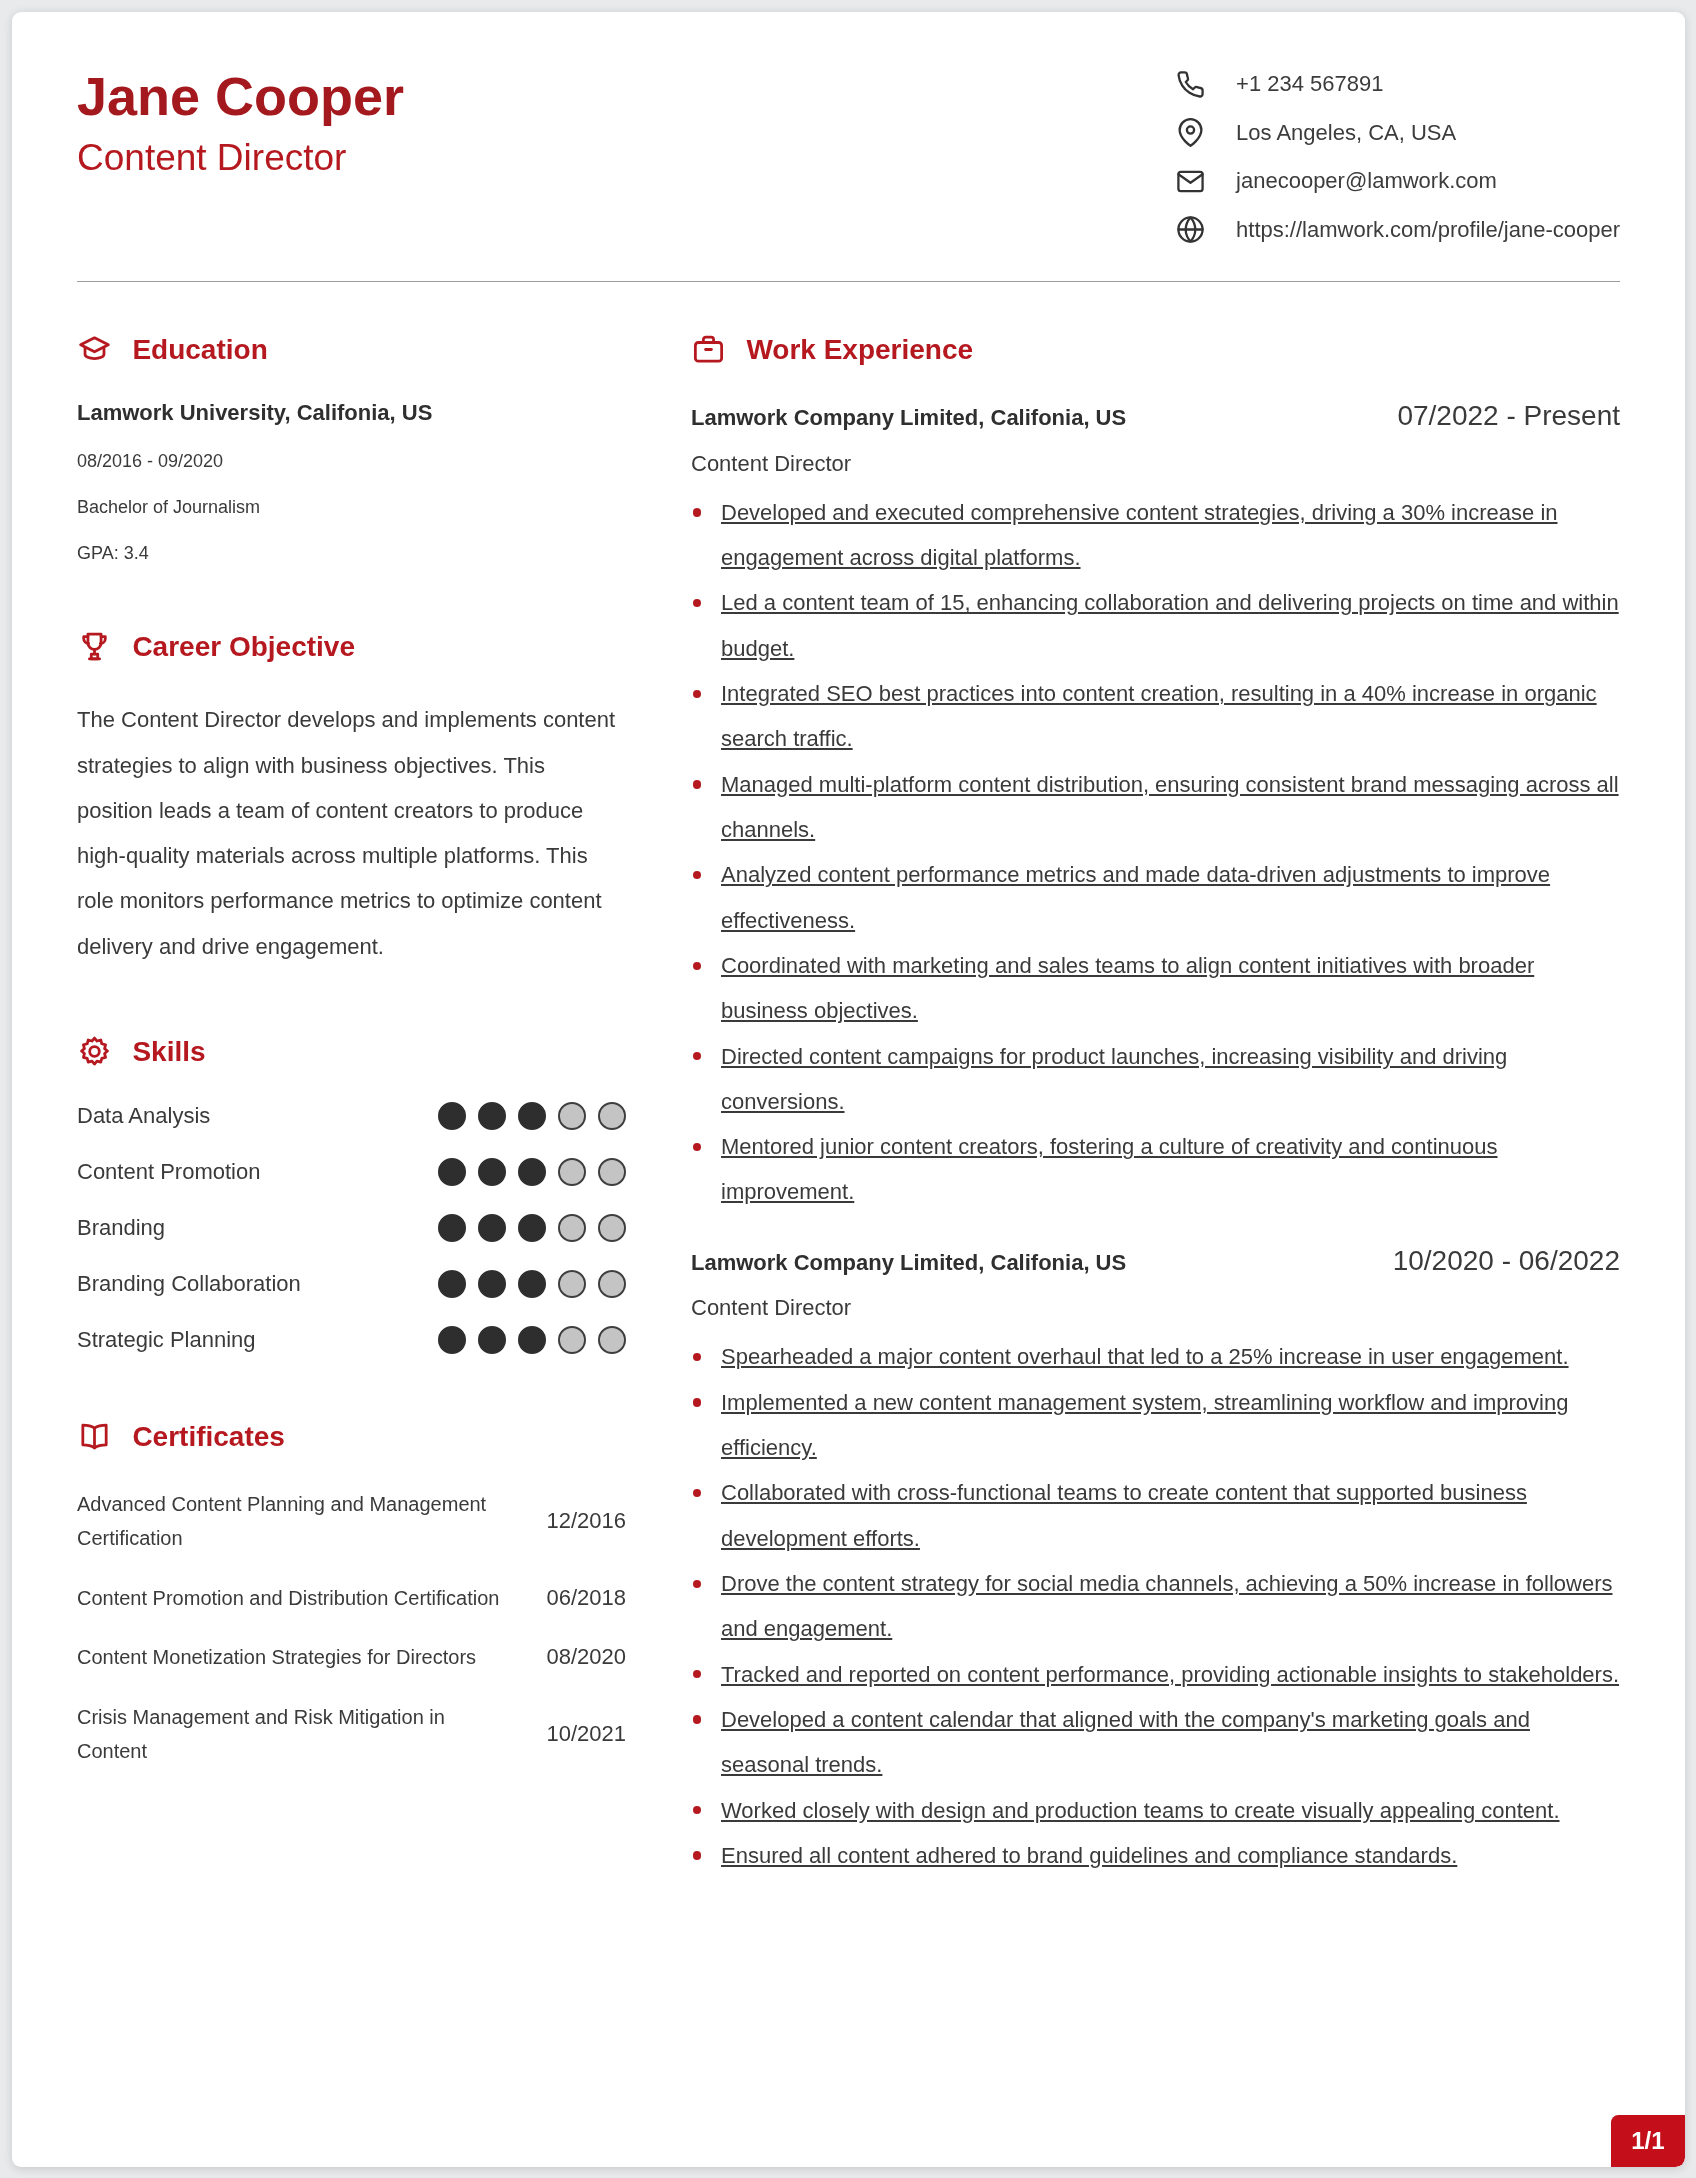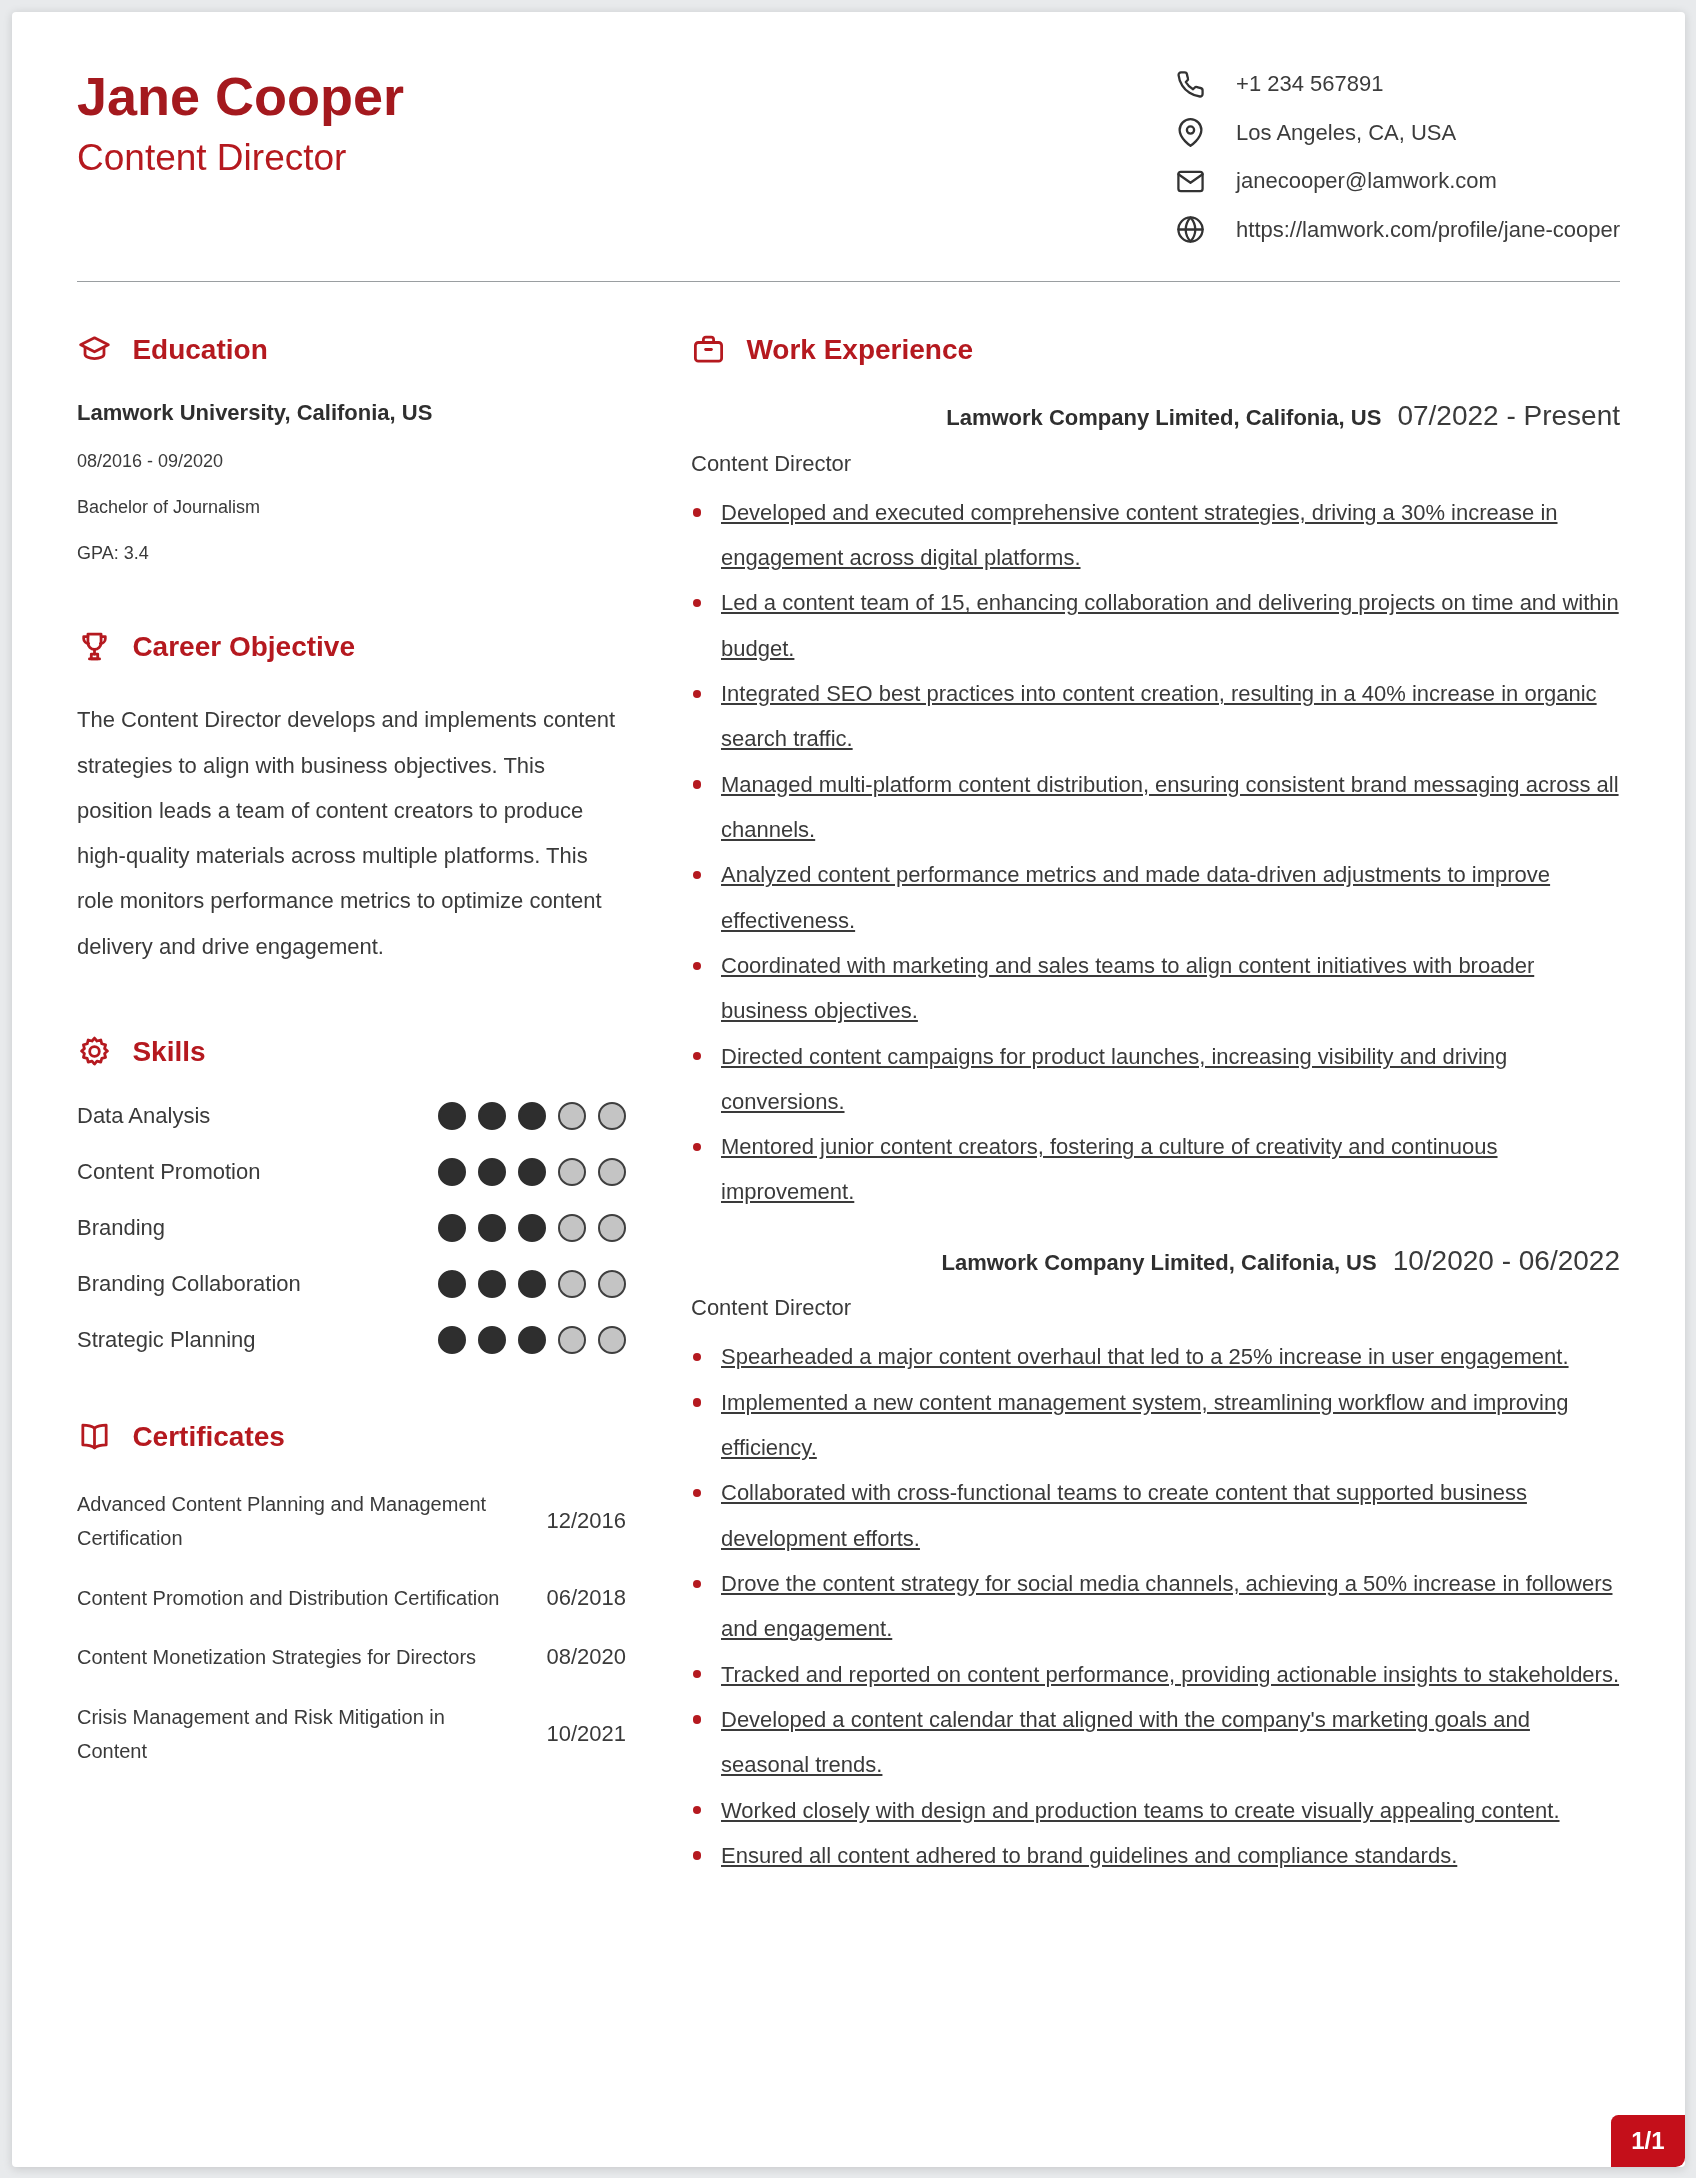--- a/index.html
+++ b/index.html
@@ -6,21 +6,21 @@
   body{
     width:1697px;height:2179px;position:relative;
     background:var(--canvas-bg,#e8eaec);
     font-family:"Liberation Sans",sans-serif;
     color:var(--text,#3a3a3a);
     -webkit-font-smoothing:antialiased;
   }
   .page{
     position:absolute;left:12px;top:12px;right:12px;bottom:12px;
     background:var(--page-bg,#ffffff);
-    border-radius:4px;
+    border-radius:9px;
     box-shadow:0 1.9px 9.3px rgba(0,0,0,.14);
     padding:54px 65px 0 65px;
     box-sizing:border-box;
     overflow:hidden;
   }
   
   .header{
     display:flex;justify-content:space-between;align-items:flex-start;
     padding-bottom:37px;
     border-bottom:1.9px solid var(--divider,#9a9ea1);
@@ -59,21 +59,21 @@
     width:28px;height:28px;border-radius:50%;box-sizing:border-box;
     background:var(--dot-empty,#c4c4c4);border:2.3px solid var(--dot-border,#3f3f3f);
   }
   .dot.on{background:var(--dot-filled,#2e2e2e);border-color:var(--dot-filled,#2e2e2e);}
   
   .cert-row{display:flex;align-items:center;margin-bottom:25px;}
   .cert-name{flex:1;padding-right:28px;font-size:20px;line-height:1.72;color:var(--text,#3a3a3a);}
   .cert-date{font-size:22px;white-space:nowrap;color:var(--text,#3a3a3a);}
   
   .job + .job{margin-top:30px;}
-  .job-head{display:flex;justify-content:flex-end;align-items:baseline;gap:16px;margin-bottom:18.6px;}
+  .job-head{display:flex;justify-content:space-between;align-items:baseline;gap:36px;margin-bottom:18.6px;}
   .job-company{font-size:22px;font-weight:700;color:var(--bold-text,#2f2f2f);}
   .job-dates{font-size:28px;color:var(--text,#3a3a3a);white-space:nowrap;}
   .job-role{font-size:22px;margin-bottom:13px;color:var(--text,#3a3a3a);}
   .job-bullets{list-style:none;margin:0;padding:0;}
   .bullet{
     position:relative;padding-left:30px;
     font-size:22px;line-height:2.06;color:var(--text,#3a3a3a);text-decoration:underline;
   }
   .bullet::before{
     content:"";position:absolute;left:1.9px;top:18.6px;

